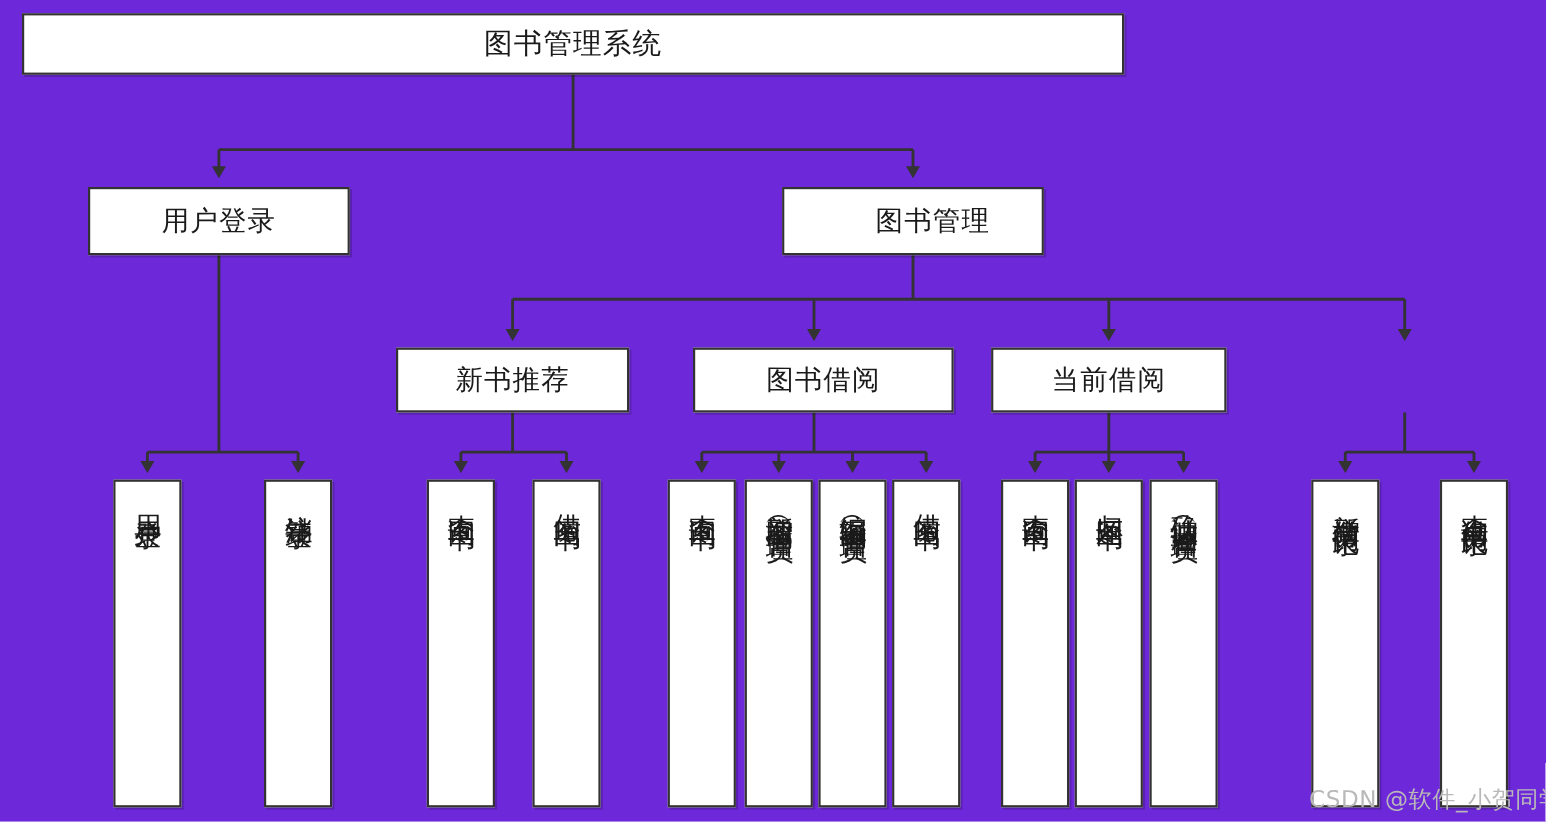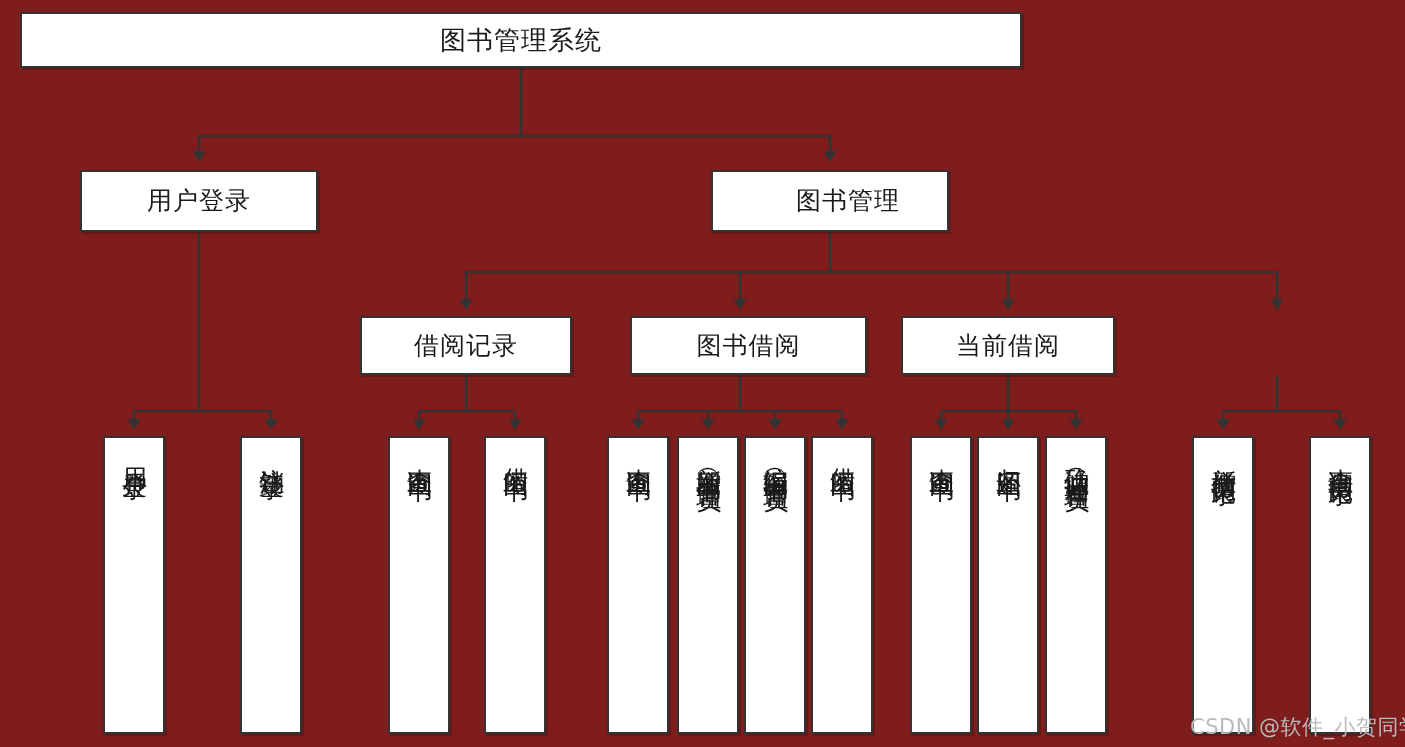--- a/index.html
+++ b/index.html
@@ -8,21 +8,21 @@
     padding: 0;
     background: #ffffff;
   }
   body {
     font-family: "DejaVu Sans", "Liberation Sans", sans-serif;
   }
   #canvas {
     position: relative;
     width: 1405px;
     height: 747px;
-    background: #7f1d1d;
+    background: #6d28d9;
     overflow: hidden;
   }
   #edges {
     position: absolute;
     left: 0;
     top: 0;
     width: 1405px;
     height: 747px;
     pointer-events: none;
   }
@@ -135,21 +135,21 @@
   </div>
 
   <div class="node horiz" style="left:80px; top:170px; width:238px; height:62px;">
     <span class="lbl">用户登录</span>
   </div>
   <div class="node horiz" style="left:711px; top:170px; width:238px; height:62px;padding-left:36px;">
     <span class="lbl">图书管理</span>
   </div>
 
   <div class="node horiz" style="left:360px; top:316px; width:212px; height:59px;">
-    <span class="lbl">借阅记录</span>
+    <span class="lbl">新书推荐</span>
   </div>
   <div class="node horiz" style="left:630px; top:316px; width:237px; height:59px;">
     <span class="lbl">图书借阅</span>
   </div>
   <div class="node horiz" style="left:901px; top:316px; width:214px; height:59px;">
     <span class="lbl">当前借阅</span>
   </div>
 
   <div class="node vert" style="left:103px; top:436px; width:62px; height:298px;">
     <span class="lbl">用户登录</span>

